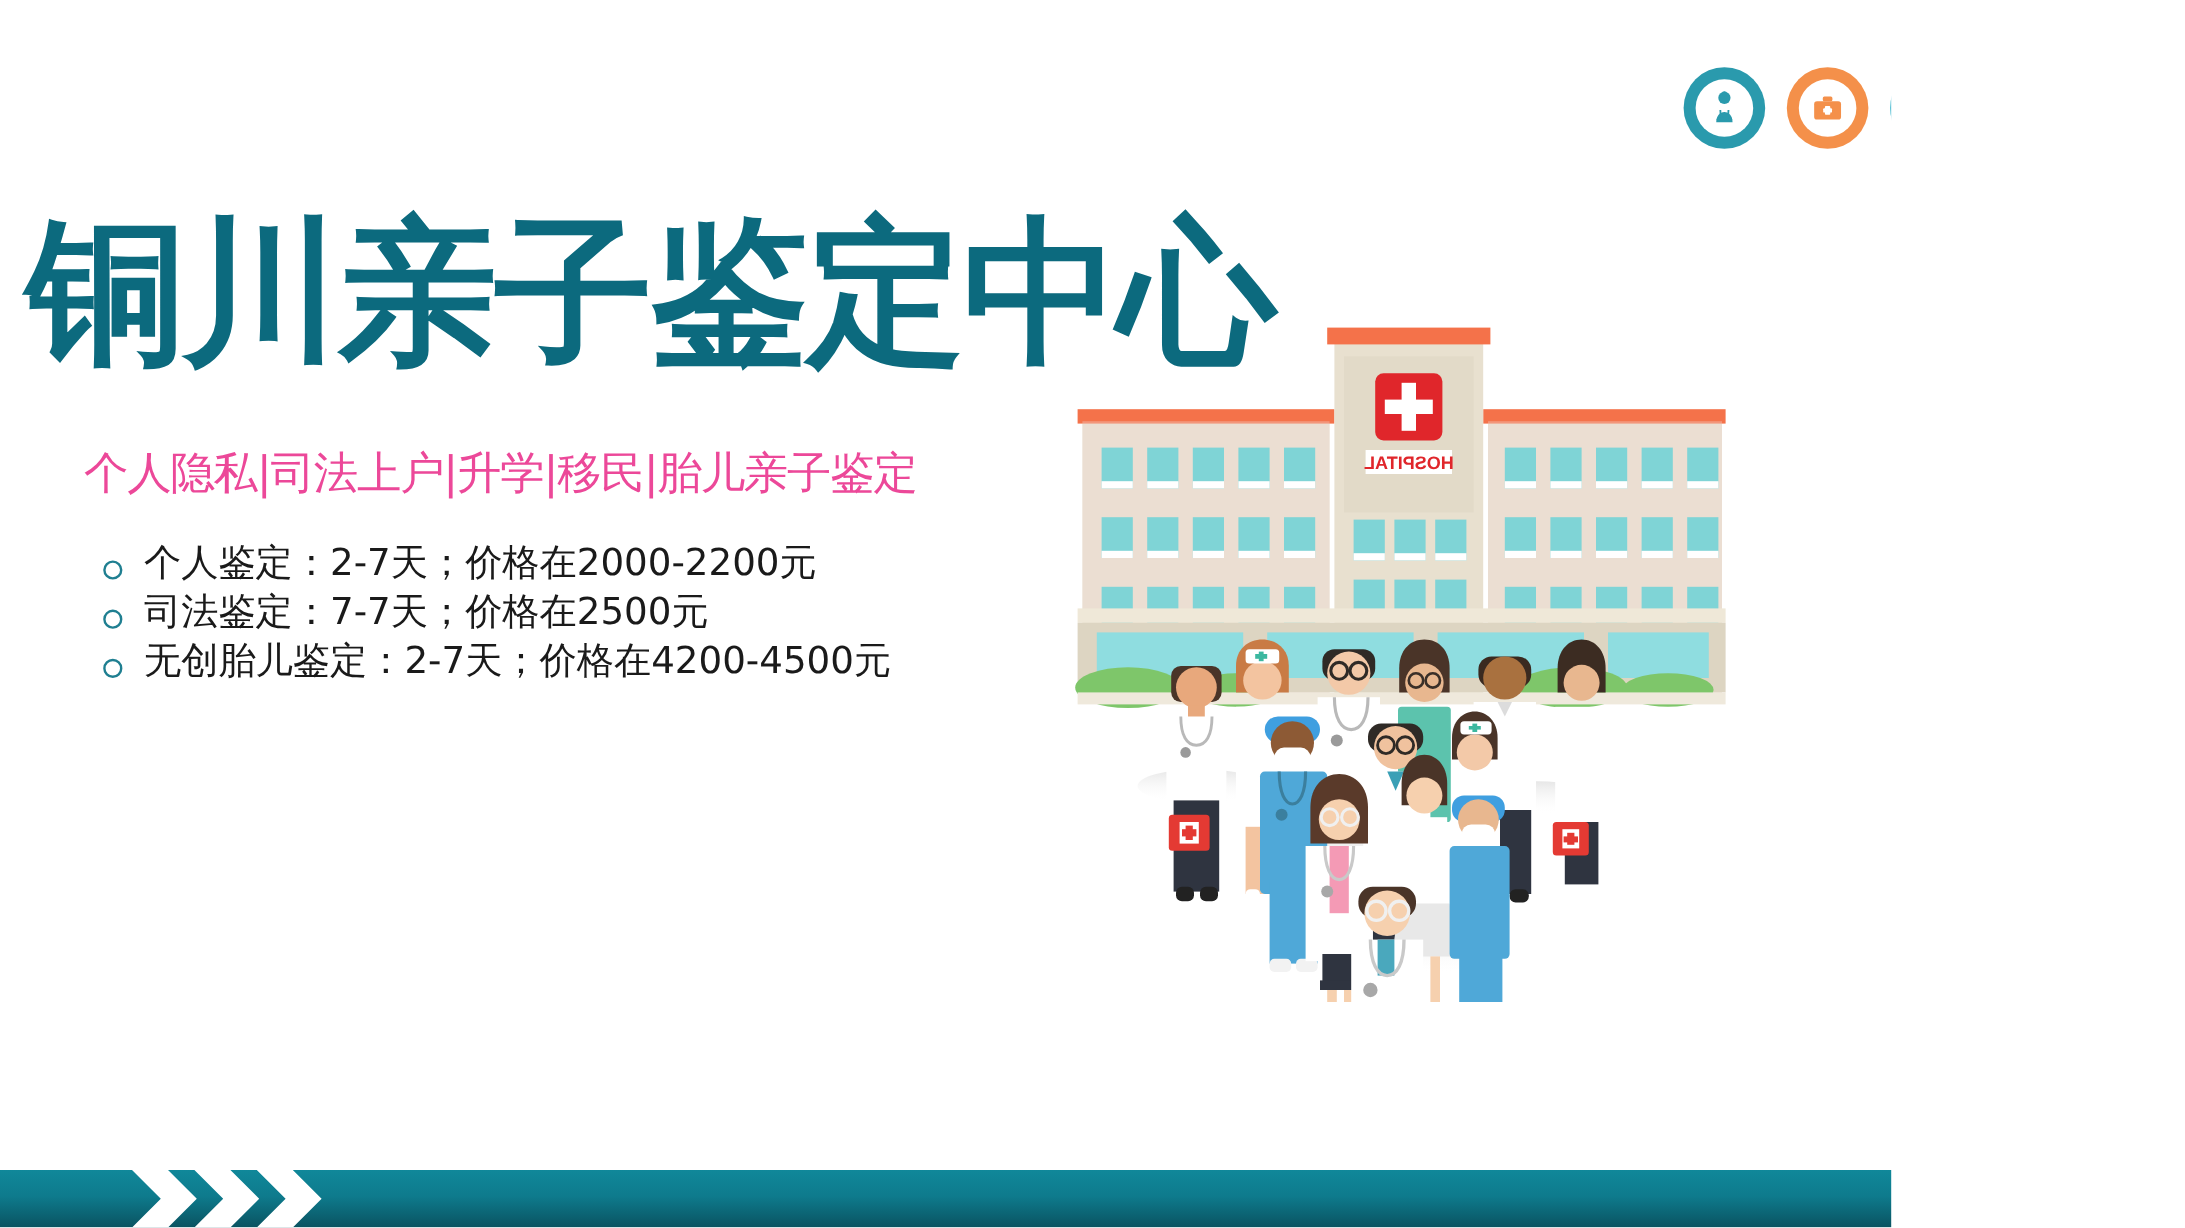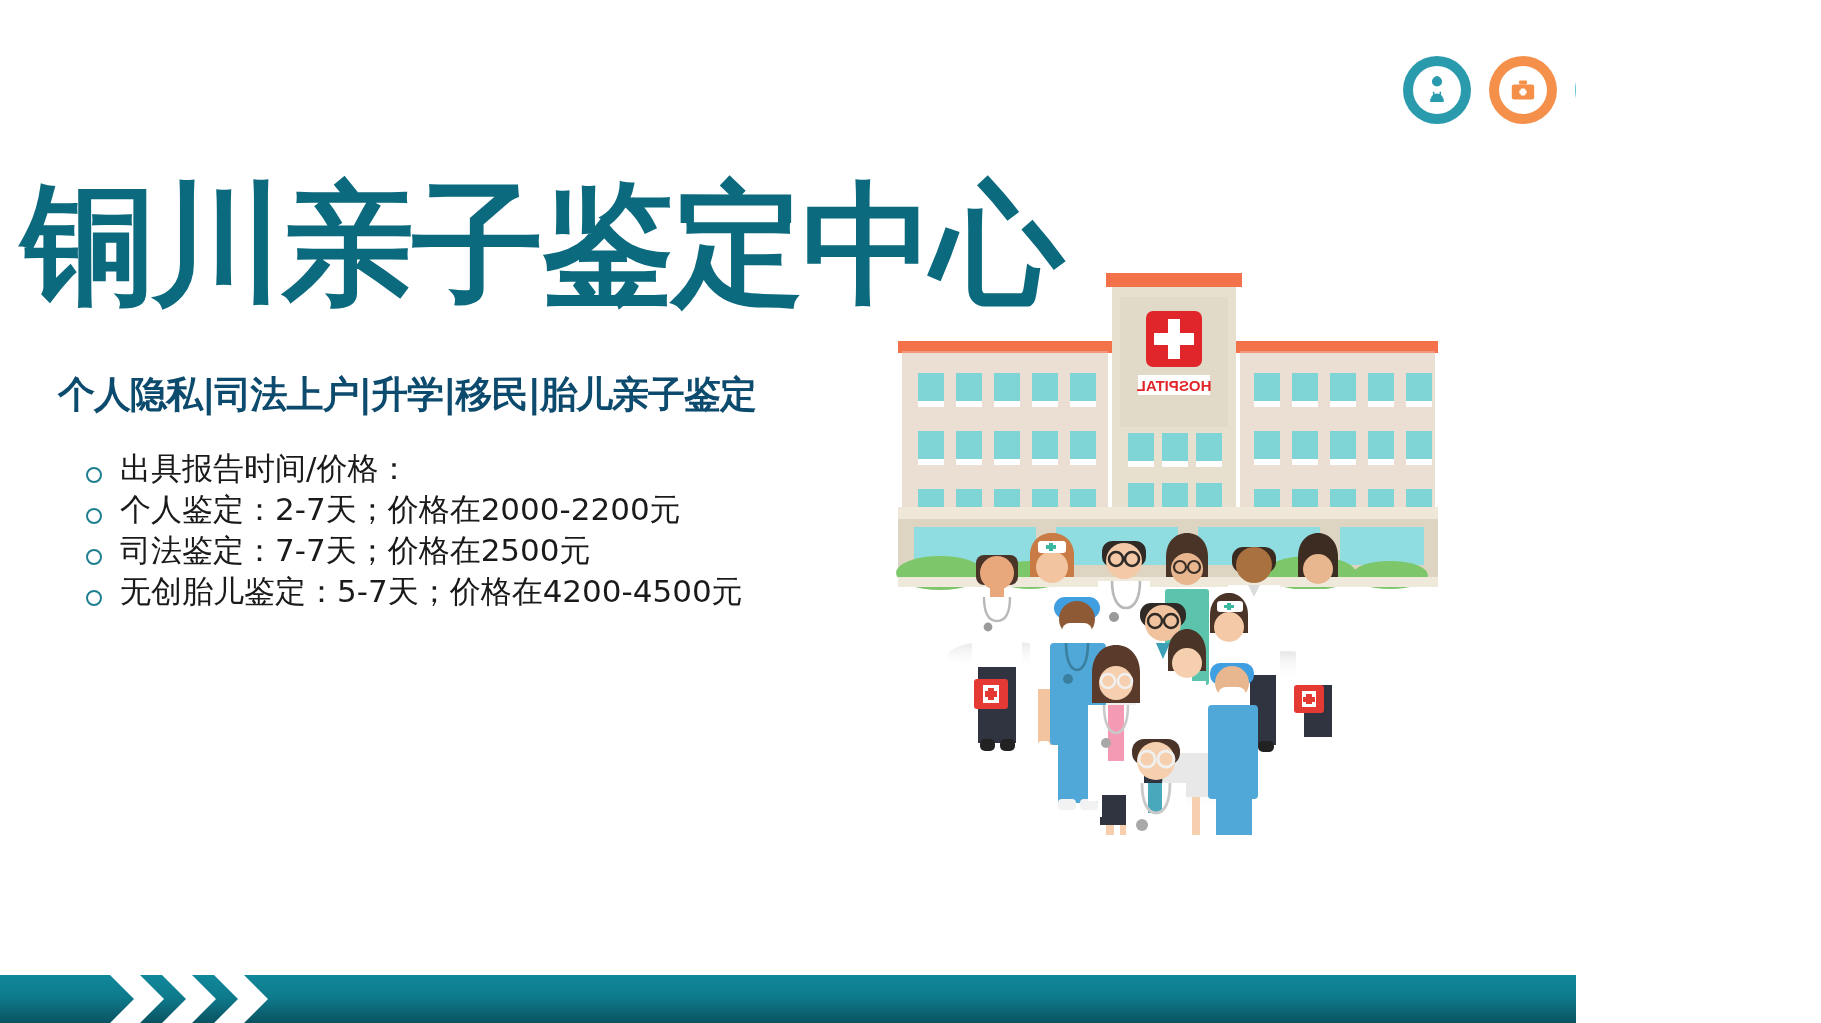--- a/index.html
+++ b/index.html
@@ -47,24 +47,24 @@
     font-weight: bold;
     letter-spacing: -2px;
     color: #0c6a7e;
     white-space: nowrap;
     font-family: "DejaVu Sans", "Liberation Sans", sans-serif;
   }
 
   
   .subtitle {
     position: absolute;
-    left: 58px; top: 370px;
+    left: 70px; top: 370px;
     font-size: 37px;
-    font-weight: bold;
-    color: #0c4a6e;
+    font-weight: normal;
+    color: #ec4899;
     letter-spacing: -1px;
     white-space: nowrap;
     font-family: "DejaVu Sans", "Liberation Sans", sans-serif;
   }
 
   
   .bullets {
     position: absolute;
     left: 86px; top: 448px;
     list-style: none;
@@ -174,33 +174,29 @@
 
   </div>
 
   <div class="title">铜川亲子鉴定中心</div>
 
   <div class="subtitle">个人隐私|司法上户|升学|移民|胎儿亲子鉴定</div>
 
   <ul class="bullets">
     <li>
       <span class="marker"></span>
-      <span>出具报告时间/价格：</span>
-    </li>
-    <li>
-      <span class="marker"></span>
       <span>个人鉴定：2-7天；价格在2000-2200元</span>
     </li>
     <li>
       <span class="marker"></span>
       <span>司法鉴定：7-7天；价格在2500元</span>
     </li>
     <li>
       <span class="marker"></span>
-      <span>无创胎儿鉴定：5-7天；价格在4200-4500元</span>
+      <span>无创胎儿鉴定：2-7天；价格在4200-4500元</span>
     </li>
   </ul>
 
   <div class="illustration">
     <svg viewBox="0 0 570 580" aria-hidden="true">
       <defs>
         <linearGradient id="shadowG" x1="0" y1="0" x2="0" y2="1">
           <stop offset="0%" stop-color="#dedede" stop-opacity=".75"></stop>
           <stop offset="100%" stop-color="#ffffff" stop-opacity="0"></stop>
         </linearGradient>

